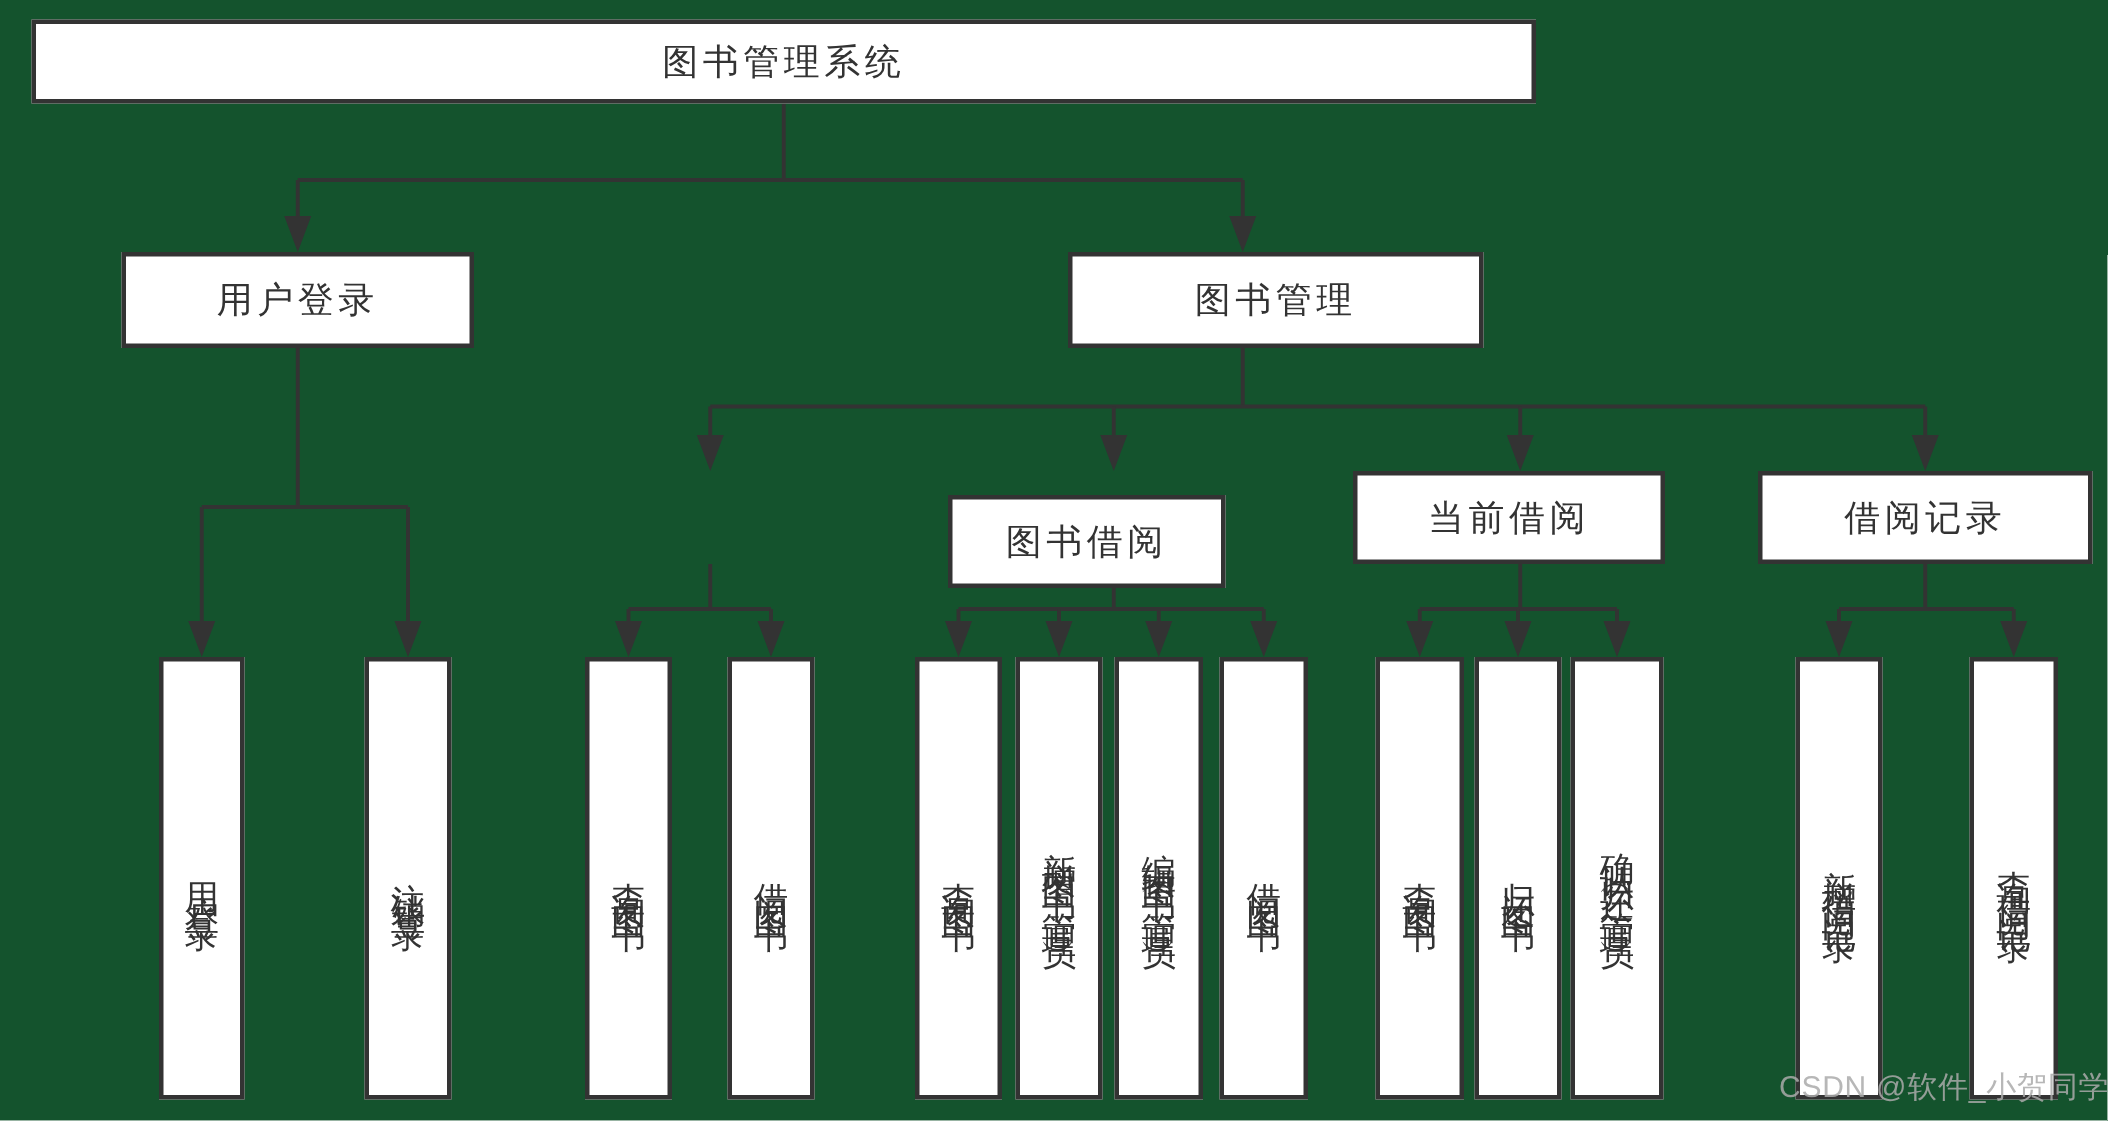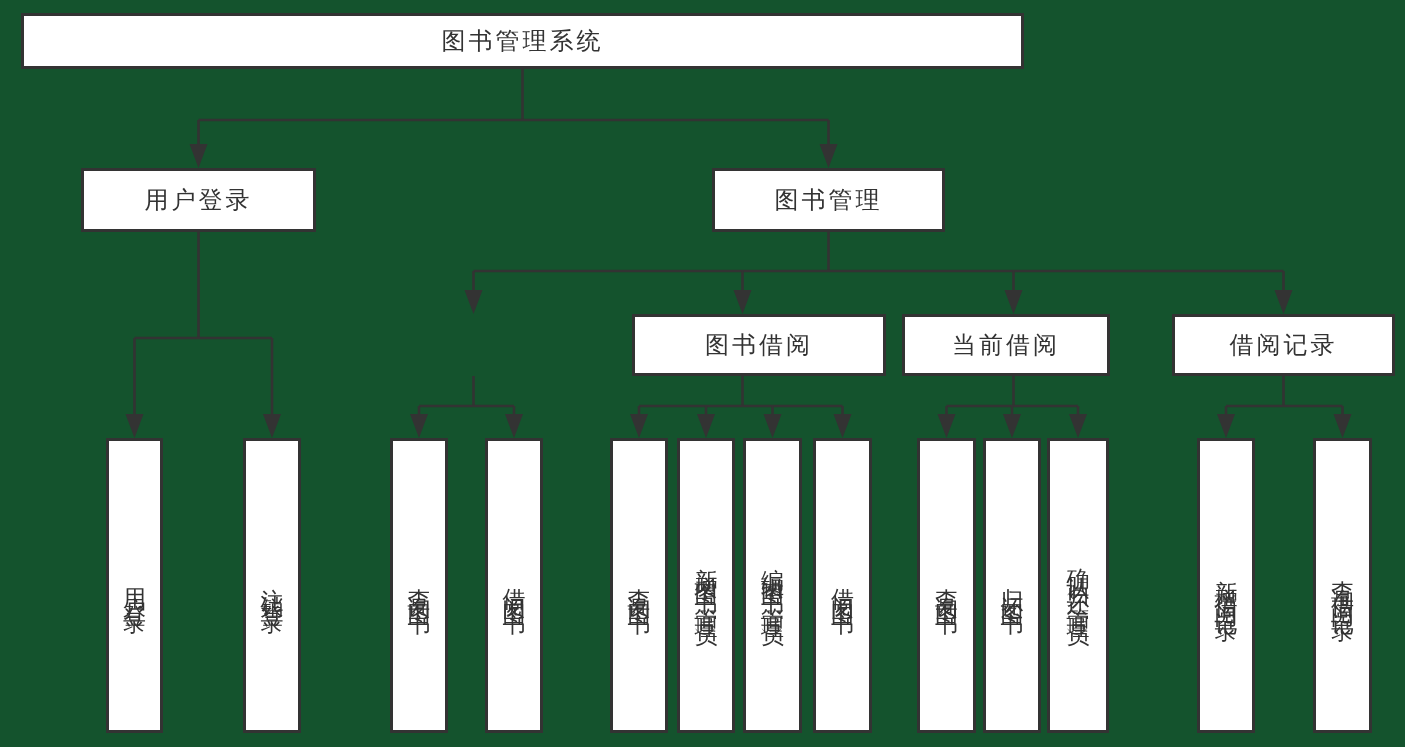--- a/index.html
+++ b/index.html
@@ -108,23 +108,23 @@
       <polygon points="1003,414 1021,414 1012,438"></polygon>
       <polygon points="1069,414 1087,414 1078,438"></polygon>
       <polygon points="1217,414 1235,414 1226,438"></polygon>
       <polygon points="1333.5,414 1351.5,414 1342.5,438"></polygon>
     </g>
   </svg>
 
   <div class="node hnode" style="left:21px;top:13px;width:1003px;height:56px;">图书管理系统</div>
 
   <div class="node hnode" style="left:81px;top:168px;width:235px;height:64px;">用户登录</div>
-  <div class="node hnode" style="left:712px;top:168px;width:233px;height:64px;">图书管理</div>
+  <div class="node hnode" style="left:712px;top:168px;width:277px;height:64px;">图书管理</div>
 
-  <div class="node hnode" style="left:632px;top:314px;width:254px;height:62px;text-align:right;">图书借阅</div>
+  <div class="node hnode" style="left:632px;top:330px;width:185px;height:62px;text-align:right;">图书借阅</div>
   <div class="node hnode" style="left:902px;top:314px;width:208px;height:62px;">当前借阅</div>
   <div class="node hnode" style="left:1172px;top:314px;width:223px;height:62px;">借阅记录</div>
 
   <div class="node vnode" style="left:106px;top:438px;width:57px;height:295px;">用户登录</div>
   <div class="node vnode" style="left:243px;top:438px;width:58px;height:295px;">注销登录</div>
 
   <div class="node vnode" style="left:390px;top:438px;width:58px;height:295px;">查询图书</div>
   <div class="node vnode" style="left:485px;top:438px;width:58px;height:295px;">借阅图书</div>
 
   <div class="node vnode" style="left:610px;top:438px;width:58px;height:295px;">查询图书</div>
@@ -132,14 +132,15 @@
   <div class="node vnode" style="left:743px;top:438px;width:59px;height:295px;">编辑图书（管理员）</div>
   <div class="node vnode" style="left:813px;top:438px;width:59px;height:295px;">借阅图书</div>
 
   <div class="node vnode" style="left:917px;top:438px;width:59px;height:295px;">查询图书</div>
   <div class="node vnode" style="left:983px;top:438px;width:58px;height:295px;">归还图书</div>
   <div class="node vnode" style="left:1047px;top:438px;width:62px;height:295px;">确认归还（管理员）</div>
 
   <div class="node vnode" style="left:1197px;top:438px;width:58px;height:295px;">新增借阅记录</div>
   <div class="node vnode" style="left:1313px;top:438px;width:59px;height:295px;">查询借阅记录</div>
 
+  <div class="watermark">CSDN @软件_小贺同学</div>
 
 </div>
 
 </body></html>

